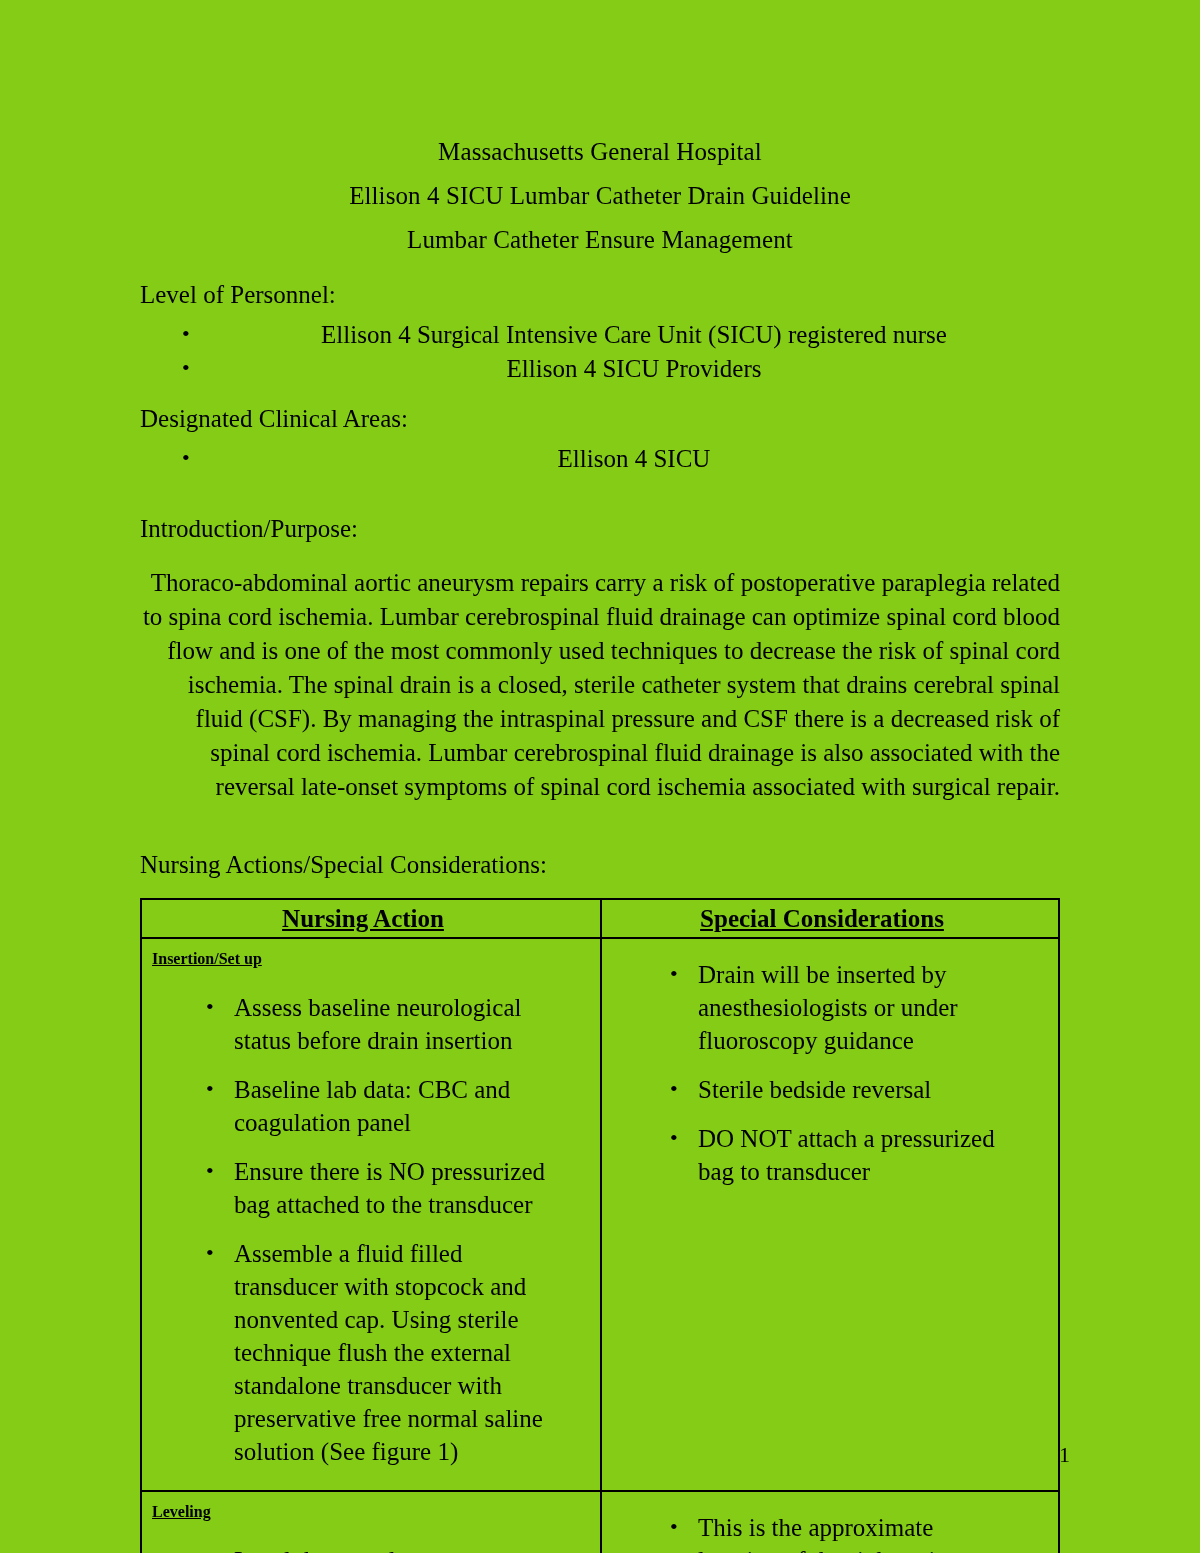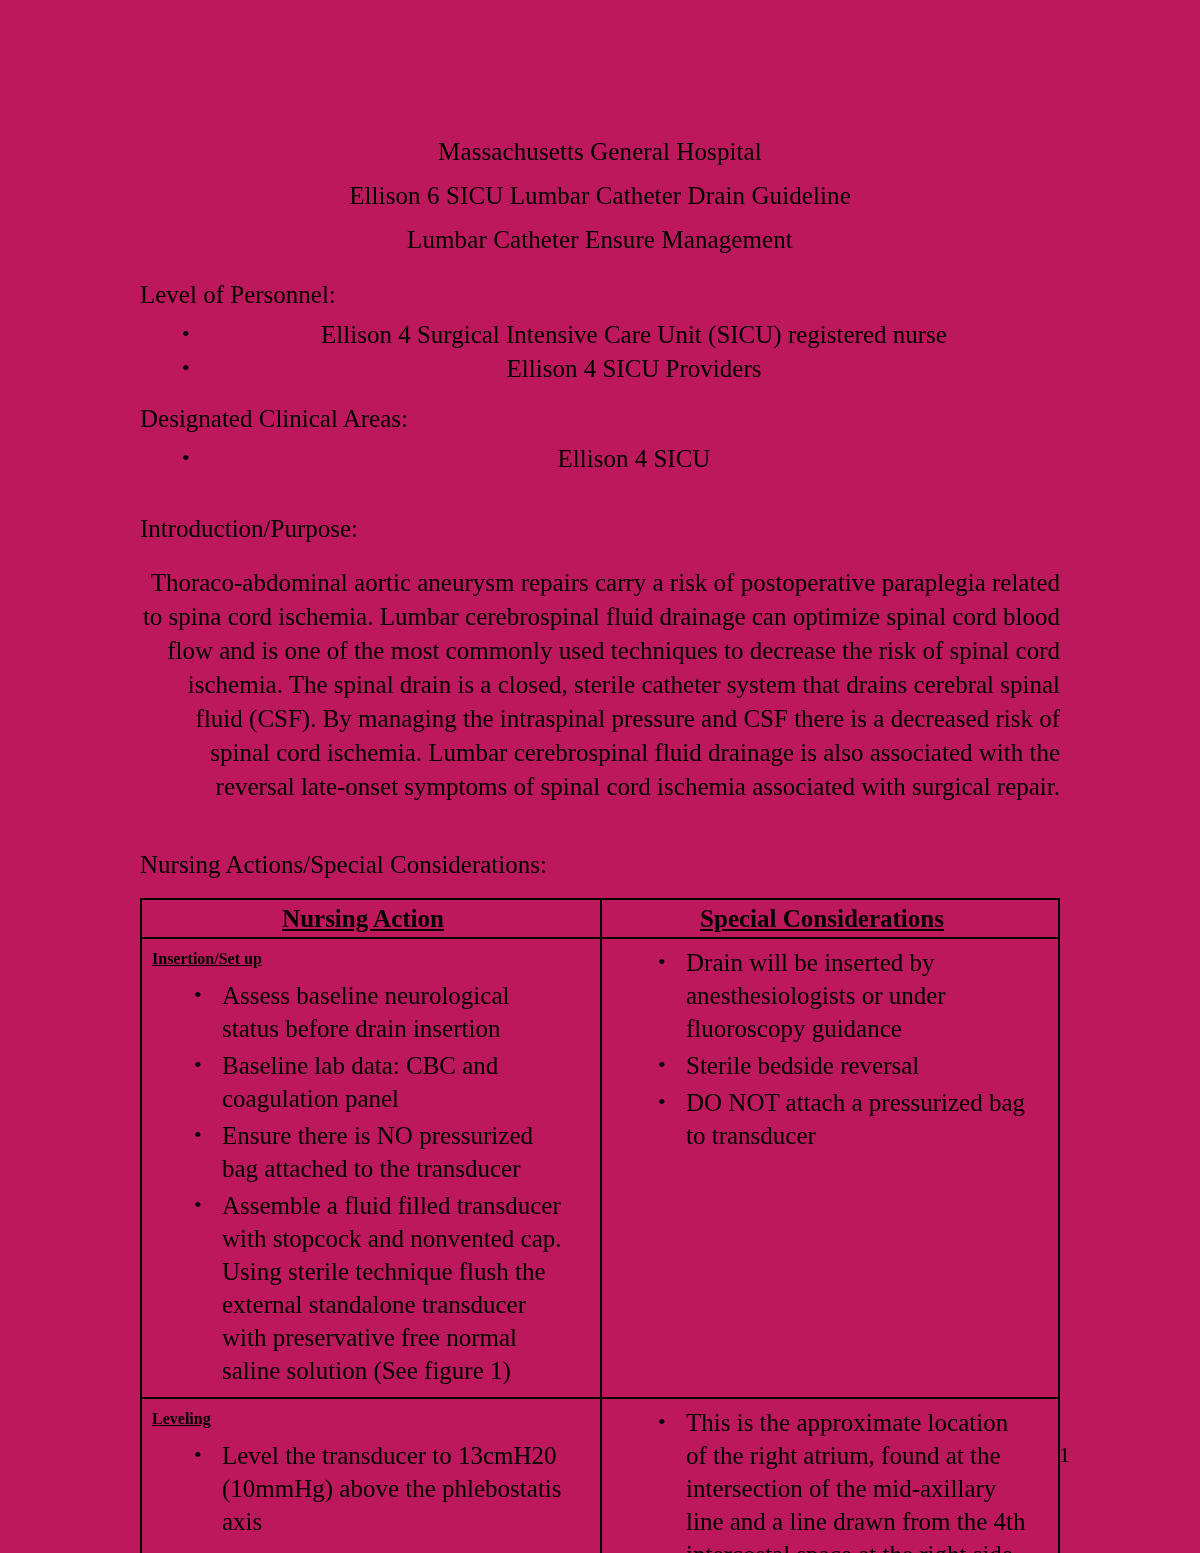--- a/index.html
+++ b/index.html
@@ -10,21 +10,21 @@
   }
   body {
     font-family: "Liberation Serif", "DejaVu Serif", serif;
     color: #000000;
   }
   .page {
     position: relative;
     width: 1200px;
     height: 1553px;
     margin: 0 auto;
-    background: #be185d;
+    background: #84cc16;
     box-sizing: border-box;
     overflow: hidden;
   }
   .content {
     position: absolute;
     left: 140px;
     top: 130px;
     width: 920px;
   }
   .title-line {
@@ -110,21 +110,21 @@
   ul.cell-bullets {
     list-style: none;
     margin: 0;
     padding: 0;
   }
   ul.cell-bullets > li {
     position: relative;
     font-size: 25px;
     line-height: 33px;
     padding-left: 68px;
-    margin: 4px;
+    margin: 16px;
   }
   ul.cell-bullets > li::before {
     content: "\2022";
     position: absolute;
     left: 40px;
     top: -1px;
     font-size: 22px;
     line-height: 33px;
   }
   td.cell-right ul.cell-bullets > li {
@@ -142,21 +142,21 @@
   }
 </style>
 </head>
 <body>
 
 <div class="page">
   <div class="content">
 
     <div class="title-block">
       <div class="title-line">Massachusetts General Hospital</div>
-      <div class="title-line">Ellison 6 SICU Lumbar Catheter Drain Guideline</div>
+      <div class="title-line">Ellison 4 SICU Lumbar Catheter Drain Guideline</div>
       <div class="title-line">Lumbar Catheter Ensure Management</div>
     </div>
 
     <div class="section-label">Level of Personnel:</div>
     <ul class="bullets">
       <li>Ellison 4 Surgical Intensive Care Unit (SICU) registered nurse</li>
       <li>Ellison 4 SICU Providers</li>
     </ul>
 
     <div class="section-label">Designated Clinical Areas:</div>

